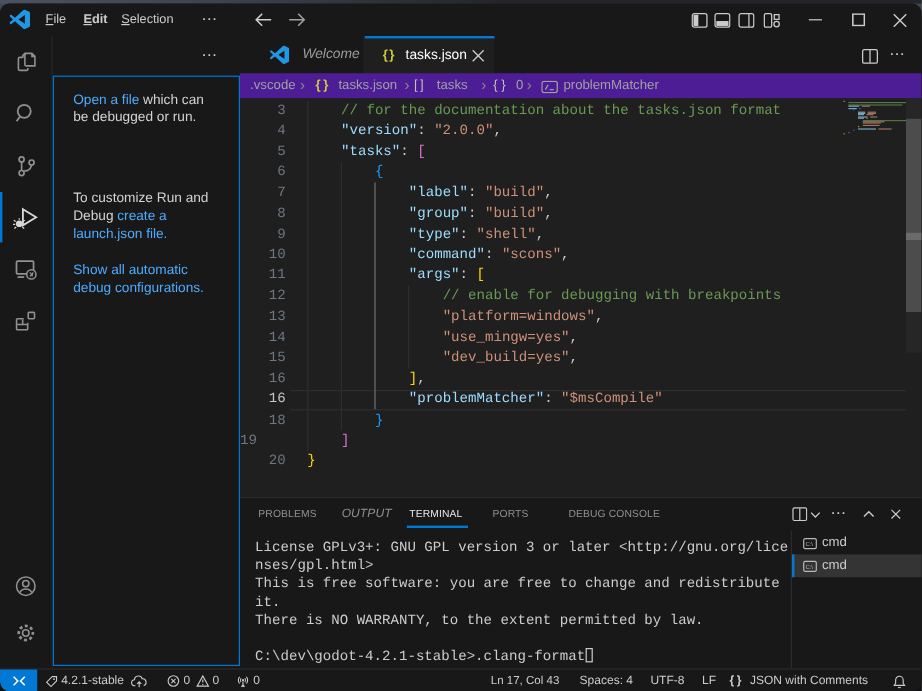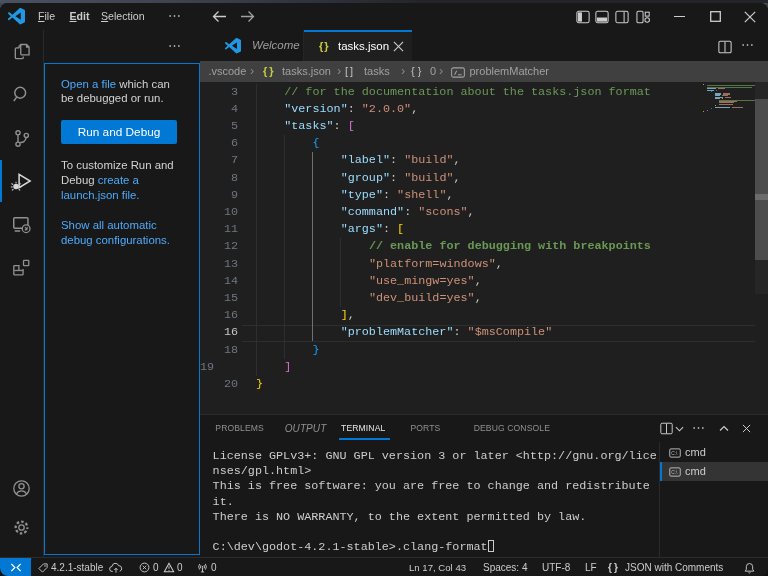--- a/index.html
+++ b/index.html
@@ -113,21 +113,20 @@
       </svg>
 </div>
 
 <div id="sidebar" class="abs" style="left:44px;top:27px;width:156px;height:527px;background:#181818;">
   <div class="abs" style="left:124px;top:0;height:33px;line-height:32px;font-size:13px;color:#cccccc;">⋯</div>
 
   <div class="abs" style="left:0;top:33px;width:156px;height:492px;border:1px solid #0078d4;background:#181818;">
     <div class="abs" style="left:16px;top:13px;white-space:nowrap;font-size:11.4px;line-height:14.3px;color:#d2d2d2;">
       <span style="color:#4daafc">Open a file</span> which can<br>be debugged or run.
     </div>
-    <div class="abs" style="left:16px;top:56px;width:116px;height:24px;background:#0078d4;border-radius:2px;color:#ffffff;font-size:11.8px;text-align:center;line-height:24px;">Run and Debug</div>
     <div class="abs" style="left:16px;top:94px;white-space:nowrap;font-size:11.4px;line-height:15.2px;color:#d2d2d2;">
       To customize Run and<br>Debug <span style="color:#4daafc">create a<br>launch.json file.</span>
     </div>
     <div class="abs" style="left:16px;top:154px;white-space:nowrap;font-size:11.4px;line-height:14.6px;"><span style="color:#4daafc">Show all automatic<br>debug configurations.</span></div>
   </div>
 </div>
 
 <div id="editor" class="abs" style="left:200px;top:27px;width:568px;height:527px;background:#1f1f1f;">
 
   <div class="abs" style="left:0;top:0;width:568px;height:31px;background:#181818;">
@@ -148,21 +147,21 @@
           </svg>
     </div>
 
     <svg class="abs" style="left:518px;top:10px" width="14" height="14" viewBox="0 0 16 16">
           <rect x="1" y="1.5" width="14" height="13" rx="1.5" fill="none" stroke="#cccccc" stroke-width="1.2"></rect>
           <line x1="8" y1="2" x2="8" y2="14" stroke="#cccccc" stroke-width="1.2"></line>
         </svg>
     <div class="abs" style="left:541px;top:0;height:31px;line-height:30px;font-size:13px;color:#cccccc;">⋯</div>
   </div>
 
-  <div class="abs" style="left:0;top:31px;width:568px;height:21px;background:#404040;font-size:11px;color:#a0a0a0;">
+  <div class="abs" style="left:0;top:31px;width:568px;height:21px;background:#4c1d95;font-size:11px;color:#a0a0a0;">
     <span class="abs" style="left:8.4px;top:0;height:21px;line-height:21px;">.vscode</span>
     <span class="abs" style="left:50px;top:0;height:21px;line-height:21px;color:#8a8a8a;font-size:12.5px;line-height:20px">›</span>
     <span class="abs" style="left:63px;top:0;height:21px;line-height:21px;color:#cbcb41;font-weight:bold;letter-spacing:-0.5px;">{&nbsp;}</span>
     <span class="abs" style="left:82px;top:0;height:21px;line-height:21px;">tasks.json</span>
     <span class="abs" style="left:137px;top:0;height:21px;line-height:21px;color:#8a8a8a;font-size:12.5px;line-height:20px">›</span>
     <span class="abs" style="left:145px;top:0;height:21px;line-height:21px;color:#c0c0c0;letter-spacing:2px;">[]</span>
     <span class="abs" style="left:164px;top:0;height:21px;line-height:21px;">tasks</span>
     <span class="abs" style="left:201px;top:0;height:21px;line-height:21px;color:#8a8a8a;font-size:12.5px;line-height:20px">›</span>
     <span class="abs" style="left:211px;top:0;height:21px;line-height:21px;color:#c0c0c0;">{&nbsp;}</span>
     <span class="abs" style="left:230px;top:0;height:21px;line-height:21px;">0</span>
@@ -192,21 +191,21 @@
         <div class="abs" style="left:140.66px;top:70.3px;line-height:17.2px;white-space:pre;"><span style="color:#9cdcfe">"label"</span><span style="color:#cccccc">: </span><span style="color:#ce9178">"build"</span><span style="color:#cccccc">,</span></div>
         <div class="abs" style="left:0;top:87.5px;width:38px;text-align:right;line-height:17.2px;color:#6e7681;">8</div>
         <div class="abs" style="left:140.66px;top:87.5px;line-height:17.2px;white-space:pre;"><span style="color:#9cdcfe">"group"</span><span style="color:#cccccc">: </span><span style="color:#ce9178">"build"</span><span style="color:#cccccc">,</span></div>
         <div class="abs" style="left:0;top:104.69999999999999px;width:38px;text-align:right;line-height:17.2px;color:#6e7681;">9</div>
         <div class="abs" style="left:140.66px;top:104.69999999999999px;line-height:17.2px;white-space:pre;"><span style="color:#9cdcfe">"type"</span><span style="color:#cccccc">: </span><span style="color:#ce9178">"shell"</span><span style="color:#cccccc">,</span></div>
         <div class="abs" style="left:0;top:121.89999999999999px;width:38px;text-align:right;line-height:17.2px;color:#6e7681;">10</div>
         <div class="abs" style="left:140.66px;top:121.89999999999999px;line-height:17.2px;white-space:pre;"><span style="color:#9cdcfe">"command"</span><span style="color:#cccccc">: </span><span style="color:#ce9178">"scons"</span><span style="color:#cccccc">,</span></div>
         <div class="abs" style="left:0;top:139.1px;width:38px;text-align:right;line-height:17.2px;color:#6e7681;">11</div>
         <div class="abs" style="left:140.66px;top:139.1px;line-height:17.2px;white-space:pre;"><span style="color:#9cdcfe">"args"</span><span style="color:#cccccc">: </span><span style="color:#ffd700">[</span></div>
         <div class="abs" style="left:0;top:156.29999999999998px;width:38px;text-align:right;line-height:17.2px;color:#6e7681;">12</div>
-        <div class="abs" style="left:168.88px;top:156.29999999999998px;line-height:17.2px;white-space:pre;font-weight:bold;"><span style="color:#6a9955">// enable for debugging with breakpoints</span></div>
+        <div class="abs" style="left:168.88px;top:156.29999999999998px;line-height:17.2px;white-space:pre;"><span style="color:#6a9955">// enable for debugging with breakpoints</span></div>
         <div class="abs" style="left:0;top:173.5px;width:38px;text-align:right;line-height:17.2px;color:#6e7681;">13</div>
         <div class="abs" style="left:168.88px;top:173.5px;line-height:17.2px;white-space:pre;"><span style="color:#ce9178">"platform=windows"</span><span style="color:#cccccc">,</span></div>
         <div class="abs" style="left:0;top:190.7px;width:38px;text-align:right;line-height:17.2px;color:#6e7681;">14</div>
         <div class="abs" style="left:168.88px;top:190.7px;line-height:17.2px;white-space:pre;"><span style="color:#ce9178">"use_mingw=yes"</span><span style="color:#cccccc">,</span></div>
         <div class="abs" style="left:0;top:207.89999999999998px;width:38px;text-align:right;line-height:17.2px;color:#6e7681;">15</div>
         <div class="abs" style="left:168.88px;top:207.89999999999998px;line-height:17.2px;white-space:pre;"><span style="color:#ce9178">"dev_build=yes"</span><span style="color:#cccccc">,</span></div>
         <div class="abs" style="left:0;top:225.1px;width:38px;text-align:right;line-height:17.2px;color:#6e7681;">16</div>
         <div class="abs" style="left:140.66px;top:225.1px;line-height:17.2px;white-space:pre;"><span style="color:#ffd700">]</span><span style="color:#cccccc">,</span></div>
         <div class="abs" style="left:0;top:242.29999999999998px;width:38px;text-align:right;line-height:17.2px;color:#c6c6c6;">16</div>
         <div class="abs" style="left:140.66px;top:242.29999999999998px;line-height:17.2px;white-space:pre;"><span style="color:#9cdcfe">"problemMatcher"</span><span style="color:#cccccc">: </span><span style="color:#ce9178">"$msCompile"</span></div>

